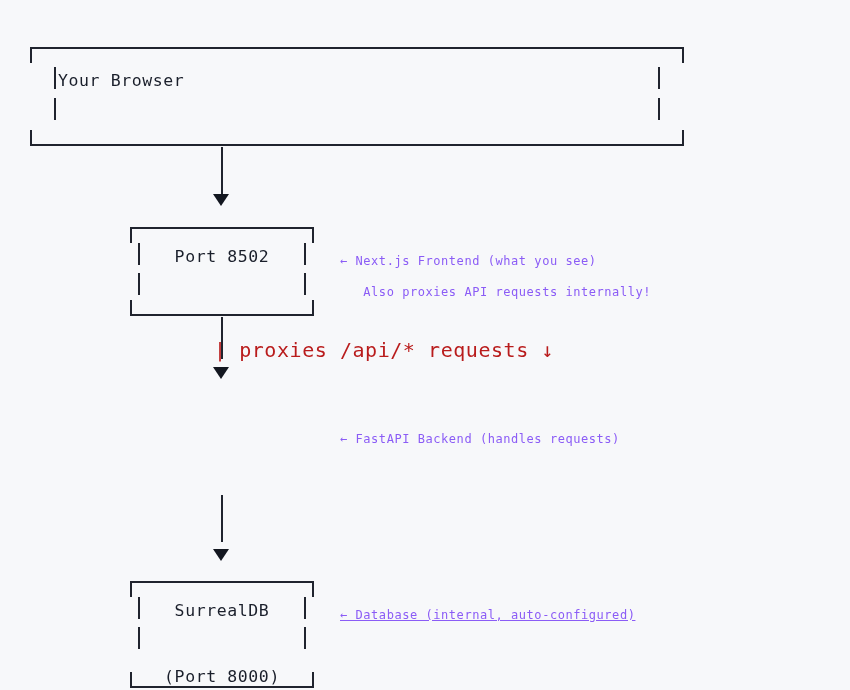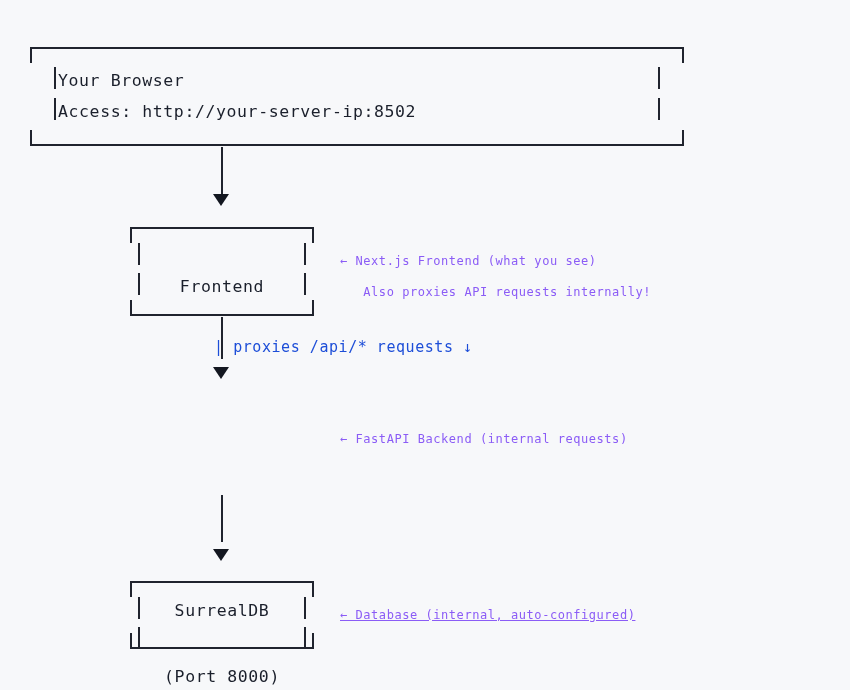--- a/index.html
+++ b/index.html
@@ -75,21 +75,21 @@
     width: 654px; height: 99px;
   }
   #box-browser .boxtext {
     text-align: left;
     padding-left: 26px;
   }
 
   
   #box-frontend { left: 130px; top: 213px; width: 184px; height: 89px; }
   #box-api      { left: 130px; top: 391px; width: 184px; height: 89px; }
-  #box-db       { left: 130px; top: 567px; width: 184px; height: 68px; }
+  #box-db       { left: 130px; top: 567px; width: 184px; height: 107px; }
 
   
   .conn-line {
     position: absolute;
     width: 2px;
     background: #20242e;
   }
   .conn-arrow {
     position: absolute;
     width: 0; height: 0;
@@ -103,25 +103,25 @@
     position: absolute;
     font-size: 12px;
     line-height: 31px;
     letter-spacing: 0.55px;
     white-space: pre;
     color: #8b5cf6;
   }
 
   .midlabel {
     position: absolute;
-    font-size: 15px;
+    font-size: 20px;
     line-height: 1;
     letter-spacing: 0.55px;
     white-space: pre;
-    color: #1d4ed8;
+    color: #b91c1c;
   }
 
   
   .watermark {
     position: absolute;
     right: 24px;
     bottom: 20px;
     font-family: "DejaVu Sans", "Liberation Sans", sans-serif;
     font-size: 21px;
     color: #c9ccd4;
@@ -136,45 +136,44 @@
 <div class="canvas">
 
   <div class="asciibox" id="box-browser">
     <div class="pipes">
       <div class="pipe" style="left:22px; top:18px;"></div>
       <div class="pipe" style="left:22px; top:49px;"></div>
       <div class="pipe" style="right:22px; top:18px;"></div>
       <div class="pipe" style="right:22px; top:49px;"></div>
     </div>
     <div class="boxtext" style="top:24px;">Your Browser</div>
-    <div class="boxtext" style="top:55px;">Access: http://your-server-ip:8502</div>
   </div>
 
   <div class="conn-line" style="left:221px; top:133px; height:47px;"></div>
   <div class="conn-arrow" style="left:213px; top:180px;"></div>
 
   <div class="asciibox" id="box-frontend">
     <div class="pipes">
       <div class="pipe" style="left:6px; top:14px;"></div>
       <div class="pipe" style="left:6px; top:44px;"></div>
       <div class="pipe" style="right:6px; top:14px;"></div>
       <div class="pipe" style="right:6px; top:44px;"></div>
     </div>
-    <div class="boxtext" style="top:50px;">Frontend</div>
+    <div class="boxtext" style="top:20px;">Port 8502</div>
   </div>
 
   <div class="annot" style="left:340px; top:232px;">← Next.js Frontend (what you see)</div>
   <div class="annot" style="left:340px; top:263px;text-align:center;">   Also proxies API requests internally!</div>
 
   <div class="conn-line" style="left:221px; top:303px; height:42px;"></div>
   <div class="conn-arrow" style="left:213px; top:353px;"></div>
   <div class="midlabel" style="left:214px; top:326px;">| proxies /api/* requests ↓</div>
 
 
-  <div class="annot" style="left:340px; top:410px;">← FastAPI Backend (internal requests)</div>
+  <div class="annot" style="left:340px; top:410px;">← FastAPI Backend (handles requests)</div>
 
   <div class="conn-line" style="left:221px; top:481px; height:47px;"></div>
   <div class="conn-arrow" style="left:213px; top:535px;"></div>
 
   <div class="asciibox" id="box-db">
     <div class="pipes">
       <div class="pipe" style="left:6px; top:14px;"></div>
       <div class="pipe" style="left:6px; top:44px;"></div>
       <div class="pipe" style="right:6px; top:14px;"></div>
       <div class="pipe" style="right:6px; top:44px;"></div>

